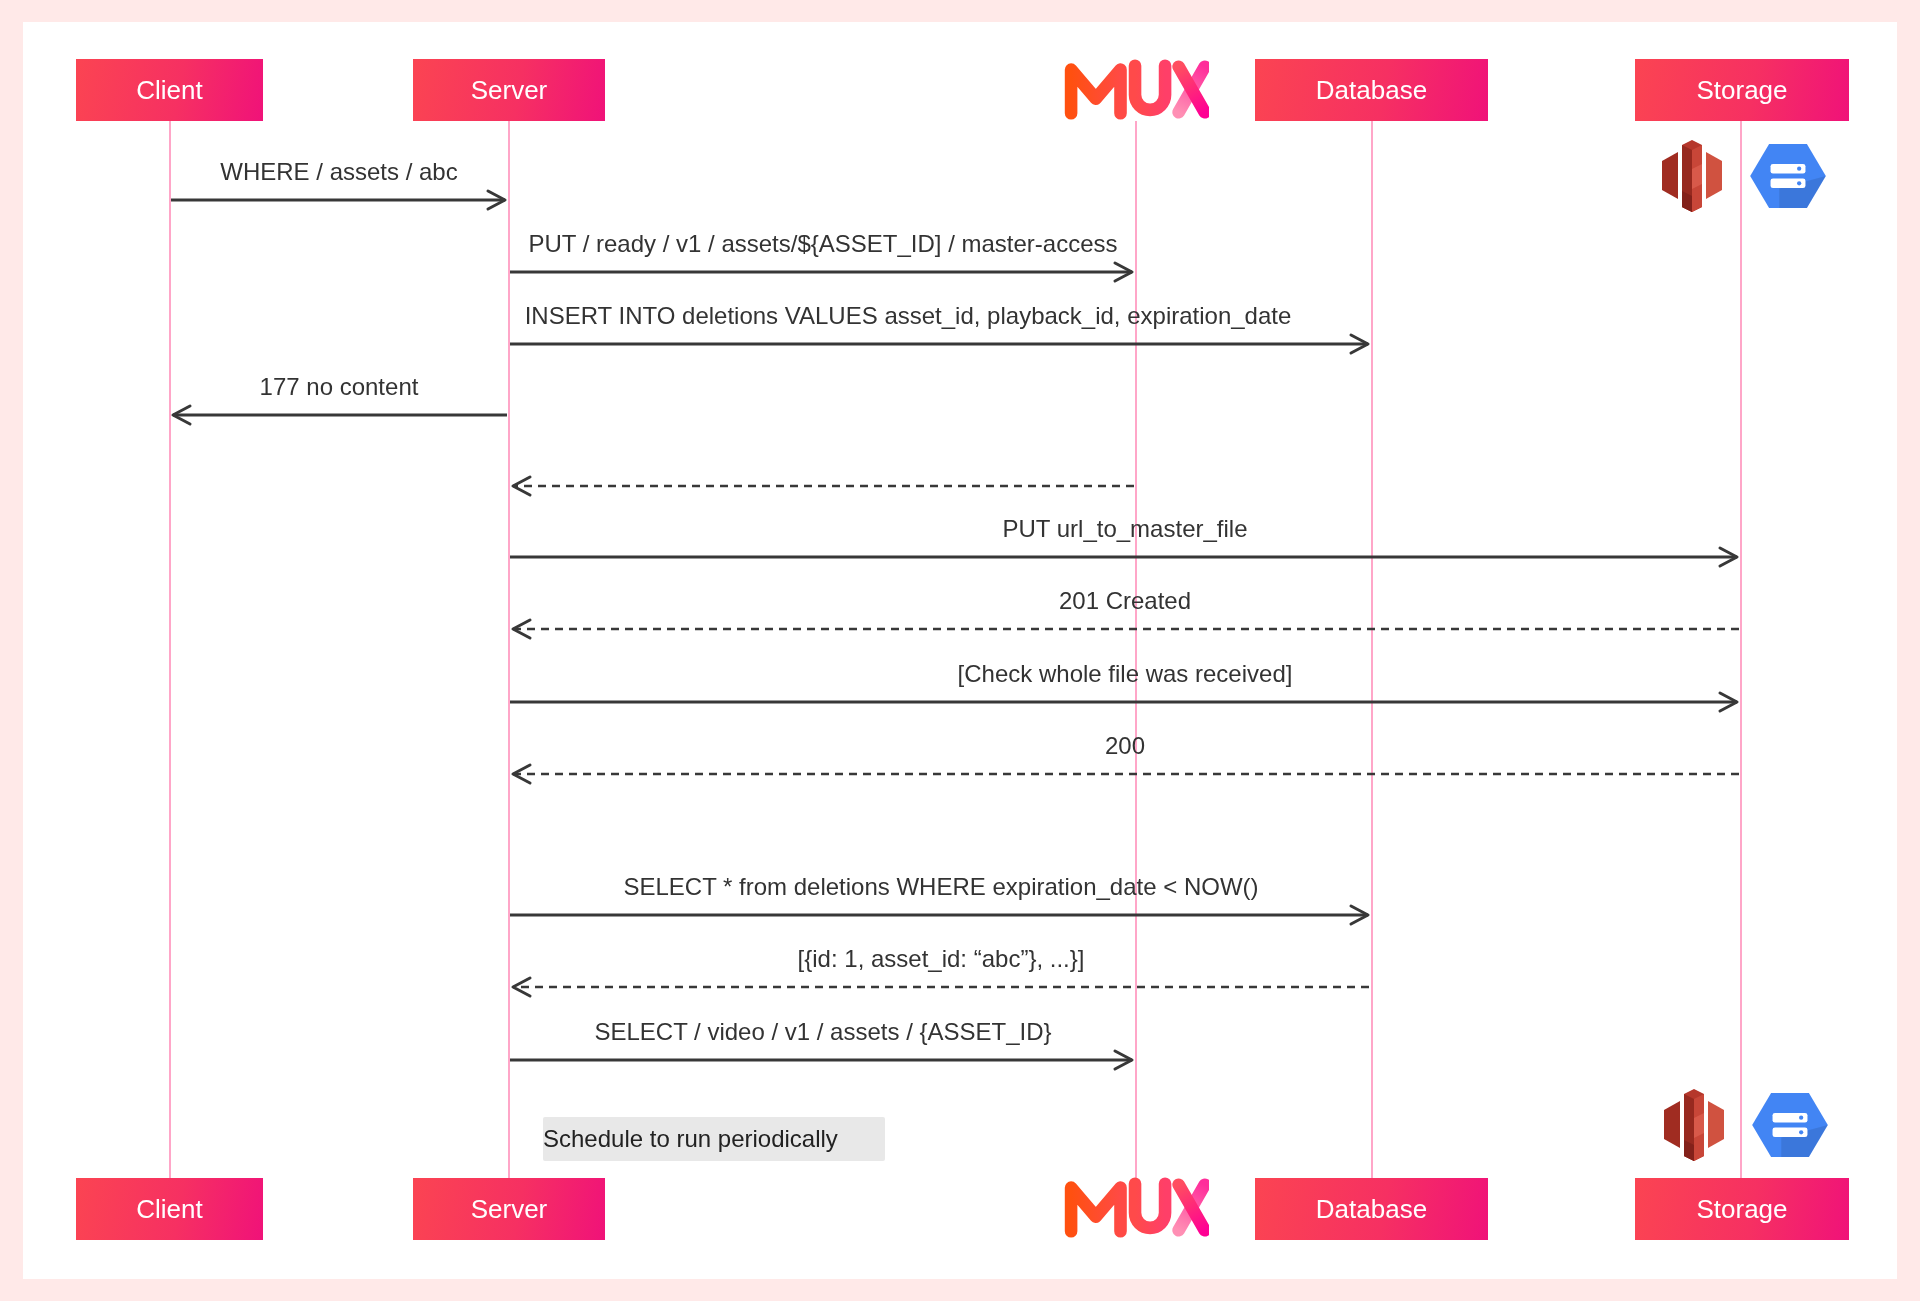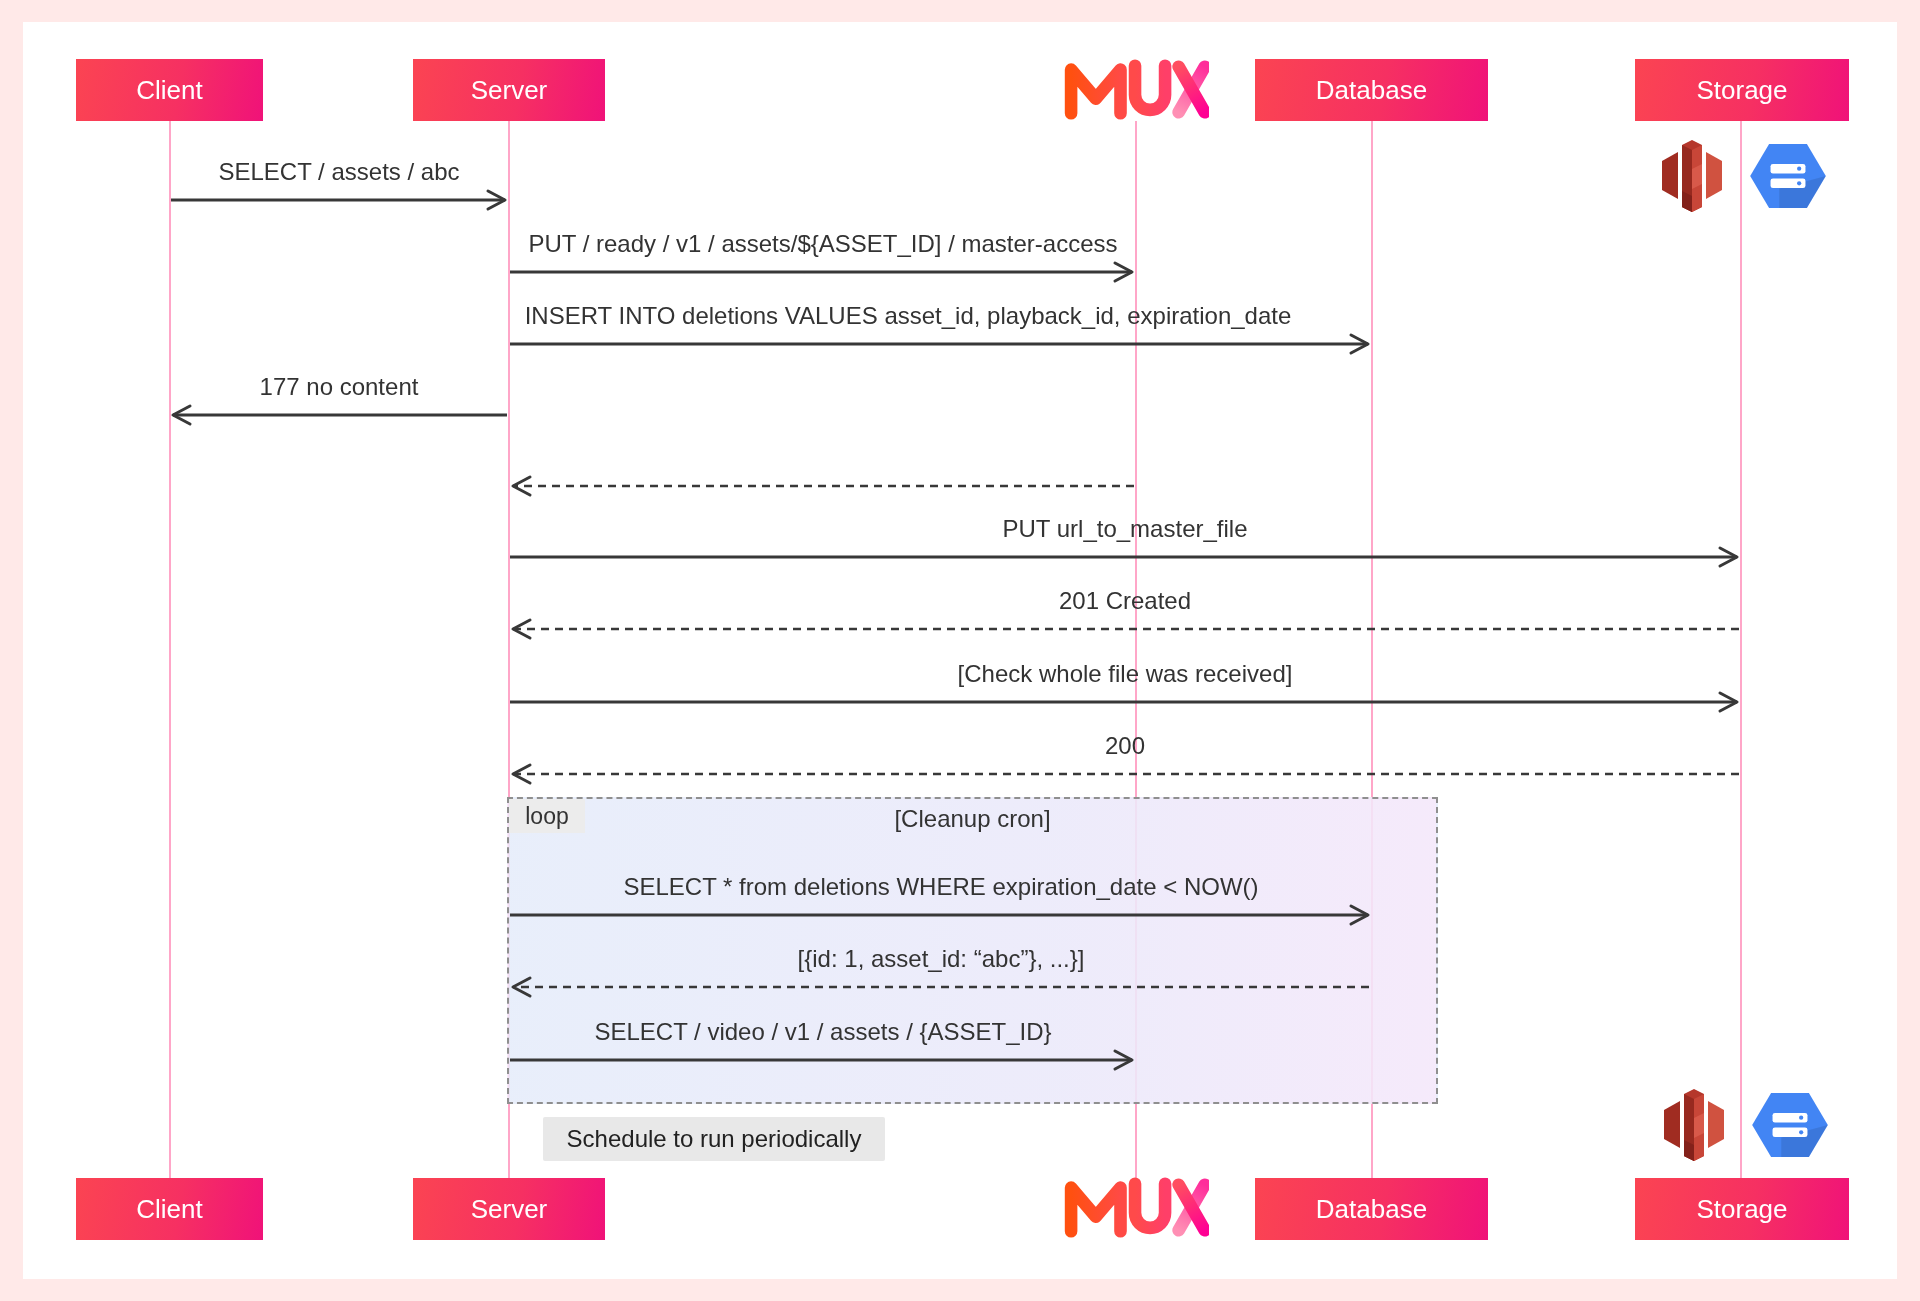--- a/index.html
+++ b/index.html
@@ -40,40 +40,36 @@
     position:absolute;height:62px;border-radius:0;
     background:linear-gradient(100deg,#fb4452 0%,#f63062 55%,#f01279 100%);
     color:#ffffff;font-size:26px;display:flex;align-items:center;justify-content:center;
     z-index:5;
   }
   .mux-logo{position:absolute;width:146px;height:62px;z-index:5;}
   .cloud-icon{position:absolute;z-index:5;}
 
   .note{
     position:absolute;left:520px;top:1095px;width:342px;height:44px;
-    background:#e8e8e8;color:#222;font-size:24px;line-height:44px;text-align:center;
+    background:#e8e8e8;color:#222;font-size:24px;line-height:44px;
     z-index:4;border-radius:2px;
   }
 </style>
 </head>
 <body>
 
 <div class="frame">
   <div class="canvas">
 
     <div class="lifeline" style="left:146px"></div>
     <div class="lifeline" style="left:485px"></div>
     <div class="lifeline" style="left:1112px"></div>
     <div class="lifeline" style="left:1348px"></div>
     <div class="lifeline" style="left:1717px"></div>
 
-    <div class="loop-box">
-      <div class="loop-tag">loop</div>
-      <div class="loop-title">[Cleanup cron]</div>
-    </div>
 
     <svg class="arrows" width="1874" height="1257" viewBox="0 0 1874 1257">
       <defs>
         <marker id="head" markerUnits="userSpaceOnUse" markerWidth="26" markerHeight="26" viewBox="0 0 26 26" refX="22" refY="13" orient="auto">
           <path d="M5,4 L22,13 L5,22" fill="none" stroke="#383838" stroke-width="3" stroke-linecap="round" stroke-linejoin="round"></path>
         </marker>
       </defs>
       <g stroke="#383838" stroke-width="3" fill="none">
         <g>
             <line x1="148" y1="178" x2="482" y2="178" marker-end="url(#head)"></line>
@@ -109,21 +105,21 @@
           </g>
         <g>
             <line x1="1716" y1="752" x2="490" y2="752" marker-end="url(#head)"></line>
           </g>
         <g>
             <line x1="1346" y1="965" x2="490" y2="965" marker-end="url(#head)"></line>
           </g>
       </g>
     </svg>
 
-    <div class="msg-label" style="left:316px;top:136px">SELECT / assets / abc</div>
+    <div class="msg-label" style="left:316px;top:136px">WHERE / assets / abc</div>
     <div class="msg-label" style="left:800px;top:208px">PUT / ready / v1 / assets/${ASSET_ID] / master-access</div>
     <div class="msg-label" style="left:885px;top:280px">INSERT INTO deletions VALUES asset_id, playback_id, expiration_date</div>
     <div class="msg-label" style="left:316px;top:351px">177 no content</div>
     <div class="msg-label" style="left:1102px;top:493px">PUT url_to_master_file</div>
     <div class="msg-label" style="left:1102px;top:565px">201 Created</div>
     <div class="msg-label" style="left:1102px;top:638px">[Check whole file was received]</div>
     <div class="msg-label" style="left:1102px;top:710px">200</div>
     <div class="msg-label" style="left:918px;top:851px">SELECT * from deletions WHERE expiration_date &lt; NOW()</div>
     <div class="msg-label" style="left:918px;top:923px">[{id: 1, asset_id: “abc”}, ...}]</div>
     <div class="msg-label" style="left:800px;top:996px">SELECT / video / v1 / assets / {ASSET_ID}</div>

